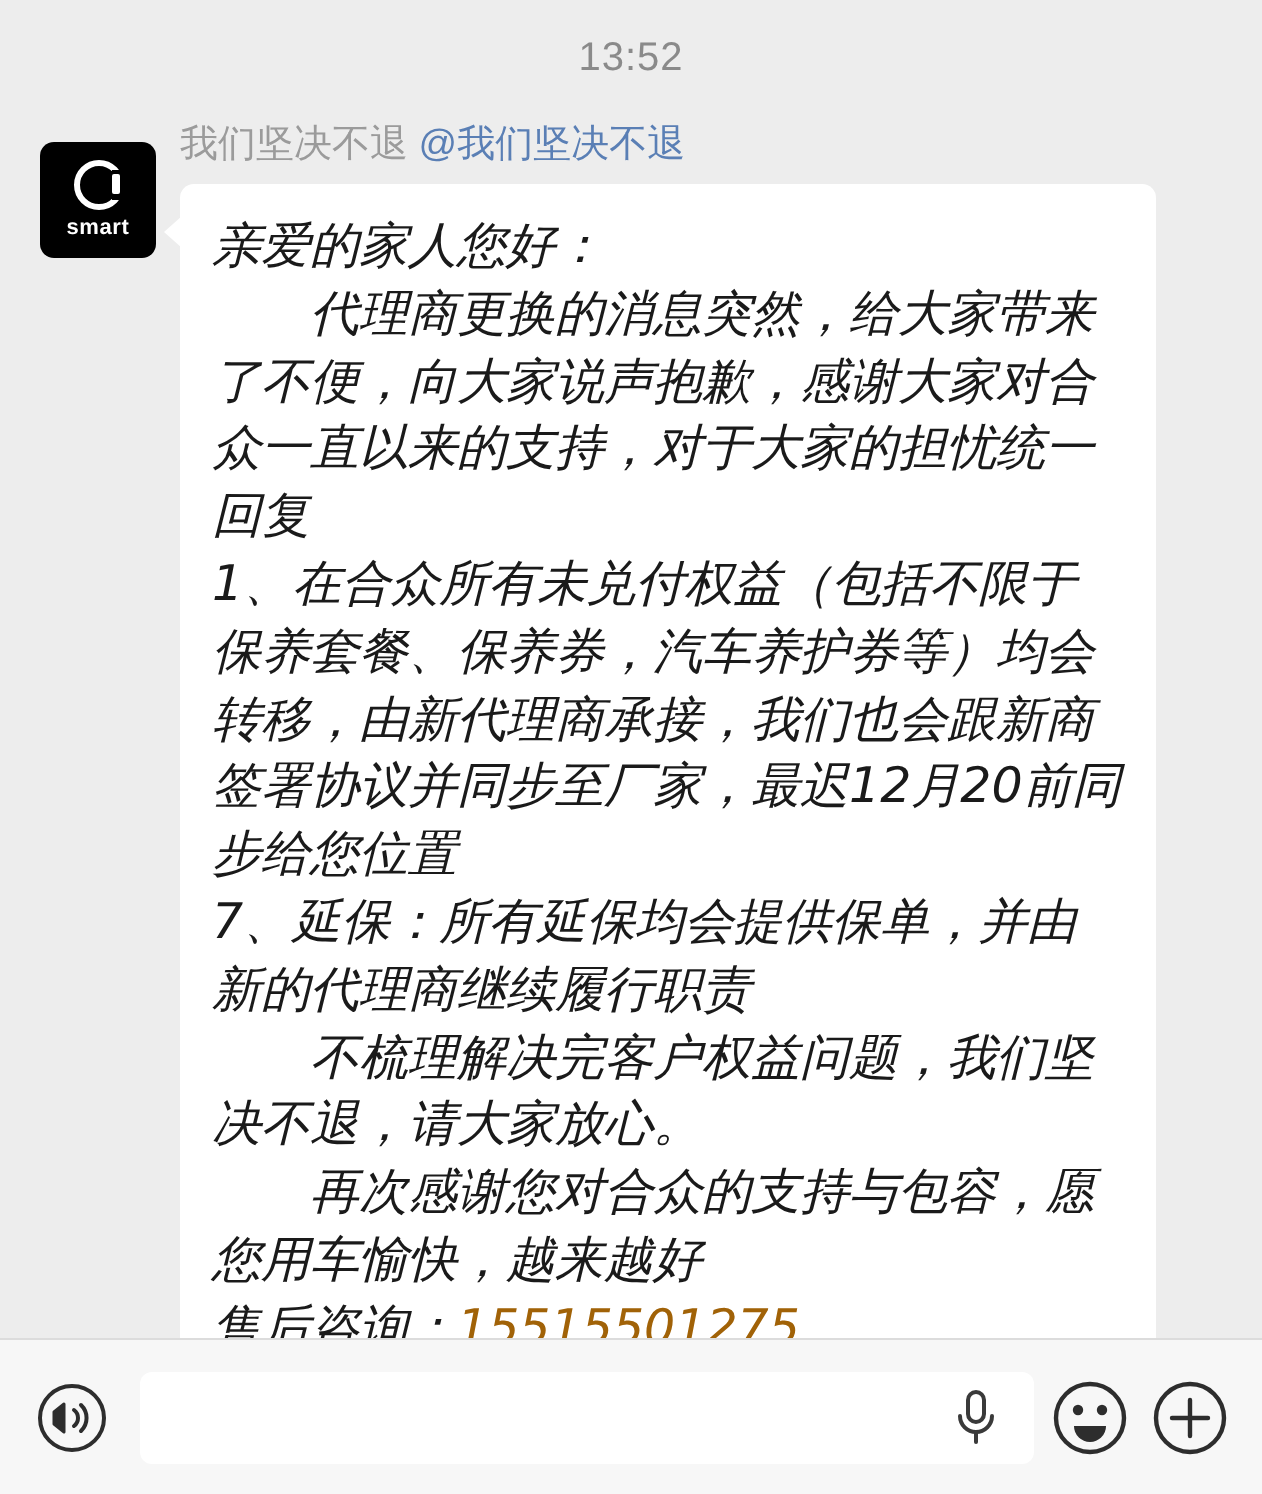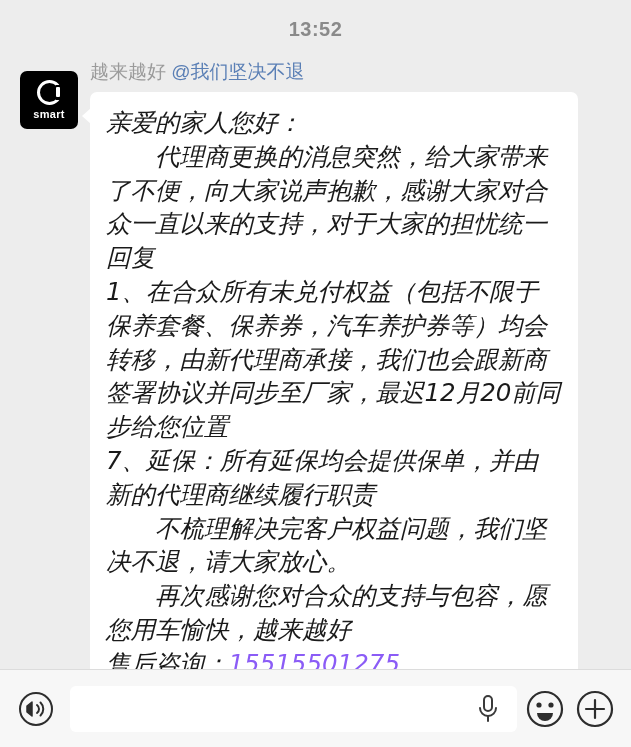--- a/index.html
+++ b/index.html
@@ -20,21 +20,20 @@
     top: 0;
     right: 0;
     bottom: 78px;
     background: #ededed;
     overflow: hidden;
   }
   .timestamp-row {
     text-align: center;
     padding-top: 18px;
     padding-bottom: 12px;
-    font-weight: bold;
   }
   .timestamp {
     display: inline-block;
     color: #8a8a8a;
     font-size: 20px;
     letter-spacing: 0.5px;
   }
   .message-row {
     display: flex;
     align-items: flex-start;
@@ -139,21 +138,21 @@
     font-size: 24.5px;
     line-height: 1.38;
     color: #1a1a1a;
     font-family: "DejaVu Sans", "Liberation Sans", sans-serif;
     word-break: break-word;
   }
   .indent {
     text-indent: 2em;
   }
   .phone-link {
-    color: #8b5cf6;
+    color: #a16207;
     text-align: center;
   }
   .input-bar {
     position: absolute;
     left: 0;
     right: 0;
     bottom: 0;
     height: 78px;
     background: #f7f7f7;
     border-top: 1px solid #dcdcdc;
@@ -212,21 +211,21 @@
     <div class="avatar">
       <div class="avatar-inner">
         <div class="smart-logo"></div>
         <div class="smart-word">smart</div>
       </div>
     </div>
 
     <div class="msg-col">
 
       <div class="sender-line">
-        <span class="sender-name">越来越好</span>
+        <span class="sender-name">我们坚决不退</span>
         <span class="mention">@我们坚决不退</span>
       </div>
 
       <div class="bubble">
         <p>亲爱的家人您好：</p>
         <p class="indent">代理商更换的消息突然，给大家带来了不便，向大家说声抱歉，感谢大家对合众一直以来的支持，对于大家的担忧统一回复</p>
         <p>1、在合众所有未兑付权益（包括不限于保养套餐、保养券，汽车养护券等）均会转移，由新代理商承接，我们也会跟新商签署协议并同步至厂家，最迟12月20前同步给您位置</p>
         <p>7、延保：所有延保均会提供保单，并由新的代理商继续履行职责</p>
         <p class="indent">不梳理解决完客户权益问题，我们坚决不退，请大家放心。</p>
         <p class="indent">再次感谢您对合众的支持与包容，愿您用车愉快，越来越好</p>

